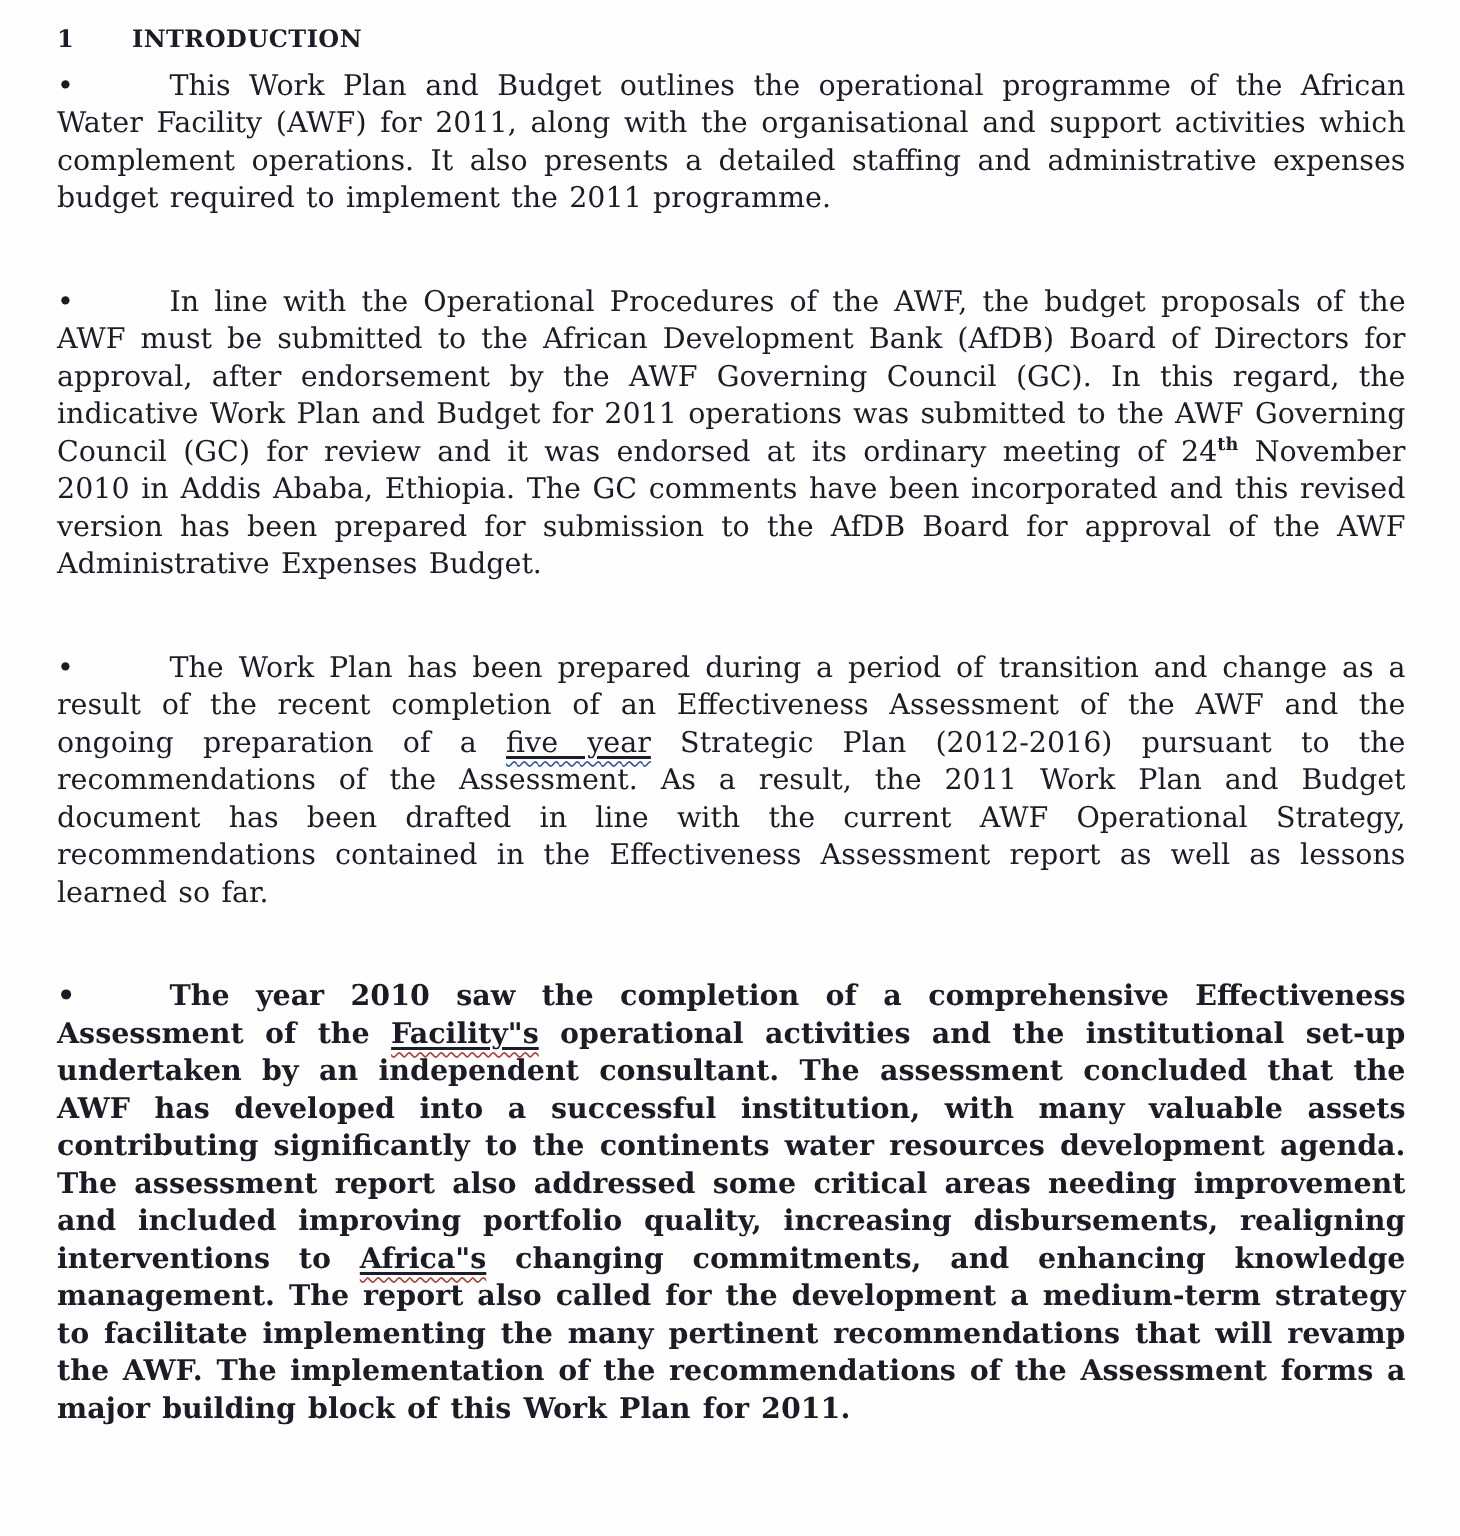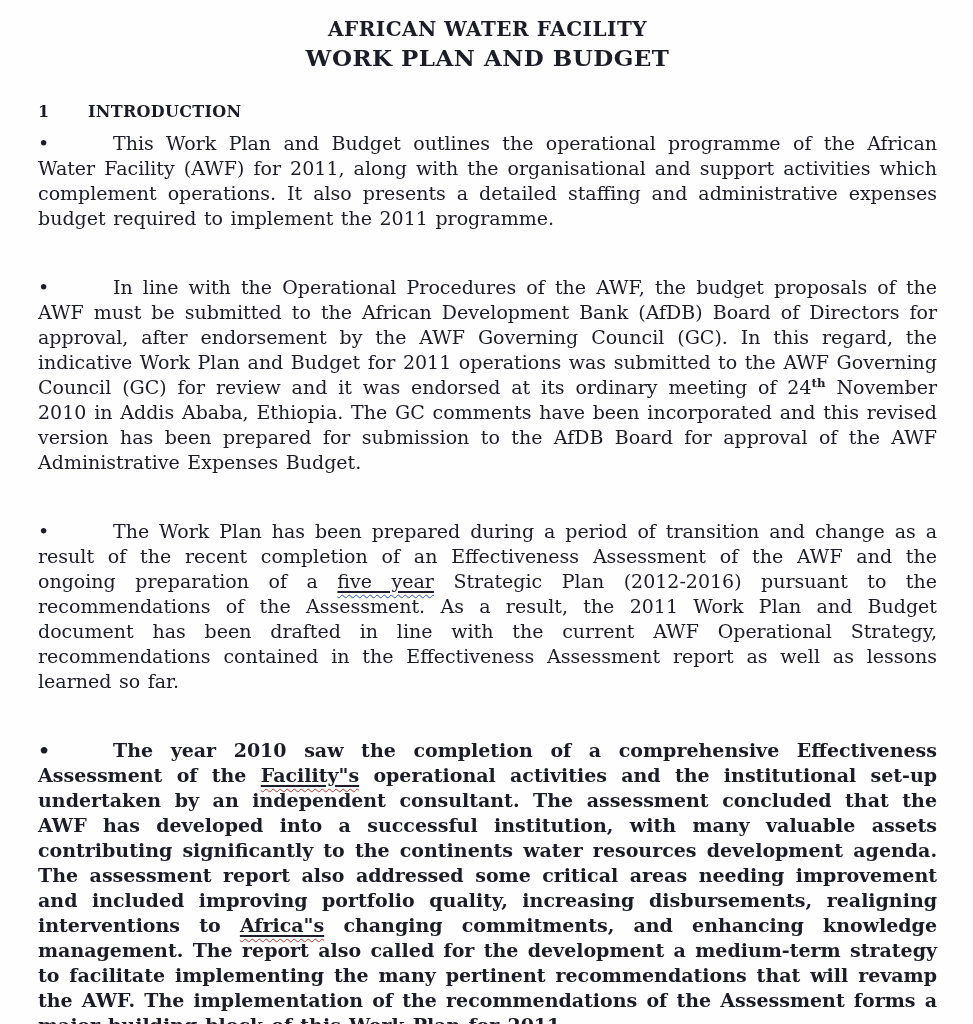--- a/index.html
+++ b/index.html
@@ -79,24 +79,20 @@
   .wavy-blue {
     text-decoration: underline wavy #2a50b4;
     text-decoration-thickness: 1px;
     text-underline-offset: 6px;
   }
 </style>
 </head>
 <body>
 
 <div class="page">
-  <div class="title-block">
-    <div class="title-line1">AFRICAN WATER FACILITY</div>
-    <div class="title-line2">WORK PLAN AND BUDGET</div>
-  </div>
 
   <div class="section-heading">
     <span class="sec-num">1</span><span>INTRODUCTION</span>
   </div>
 
   <div class="paragraphs">
       <p class="para"><span class="bullet">•</span><span>This Work Plan and Budget outlines the operational programme of the African Water Facility (AWF) for 2011, along with the organisational and support activities which complement operations. It also presents a detailed staffing and administrative expenses budget required to implement the 2011 programme.</span></p>
       <p class="para"><span class="bullet">•</span><span>In line with the Operational Procedures of the AWF, the budget proposals of the AWF must be submitted to the African Development Bank (AfDB) Board of Directors for approval, after endorsement by the AWF Governing Council (GC). In this regard, the indicative Work Plan and Budget for 2011 operations was submitted to the AWF Governing Council (GC) for review and it was endorsed at its ordinary meeting of 24</span><sup>th</sup><span> November 2010 in Addis Ababa, Ethiopia. The GC comments have been incorporated and this revised version has been prepared for submission to the AfDB Board for approval of the AWF Administrative  Expenses Budget.</span></p>
       <p class="para"><span class="bullet">•</span><span>The Work Plan has been prepared during a period of transition and change as a result of the recent completion of an Effectiveness Assessment of the AWF and the ongoing preparation of a </span><span class="u-solid"><span class="wavy-blue">five year</span></span><span> Strategic Plan (2012-2016) pursuant to the recommendations of the Assessment. As a result, the 2011 Work Plan and Budget document has been drafted in line with the current AWF Operational Strategy, recommendations contained in the Effectiveness Assessment report as well as lessons learned  so far.</span></p>
       <p class="para"><span class="bullet">•</span><span>The year 2010 saw the completion of a comprehensive Effectiveness Assessment of the </span><span class="u-solid"><span class="wavy-red">Facility"s</span></span><span> operational activities and the institutional set-up undertaken by an independent consultant. The assessment concluded that the AWF has developed into a successful institution, with many valuable assets contributing significantly to the continents water resources development agenda. The assessment report also addressed some critical areas needing improvement and included improving portfolio quality, increasing disbursements, realigning interventions to </span><span class="u-solid"><span class="wavy-red">Africa"s</span></span><span> changing commitments, and enhancing knowledge management. The report also called for the development a medium-term strategy to facilitate implementing the many pertinent recommendations that will revamp the AWF. The implementation of the recommendations  of the Assessment forms a major building block of this Work Plan for 2011.</span></p>

